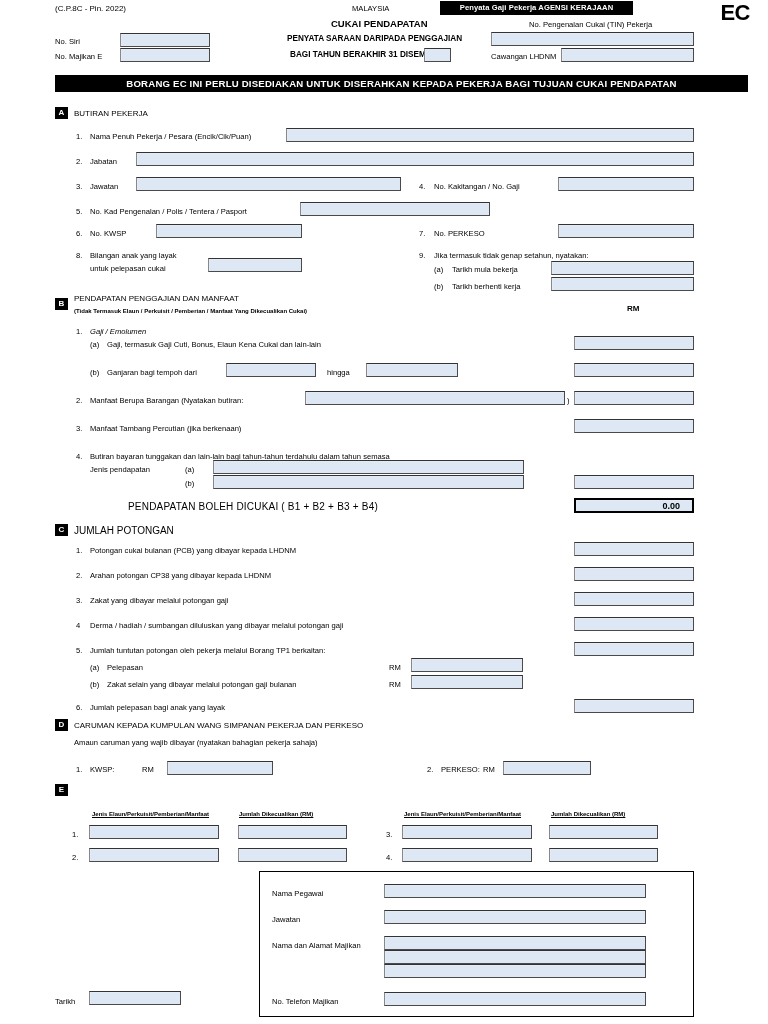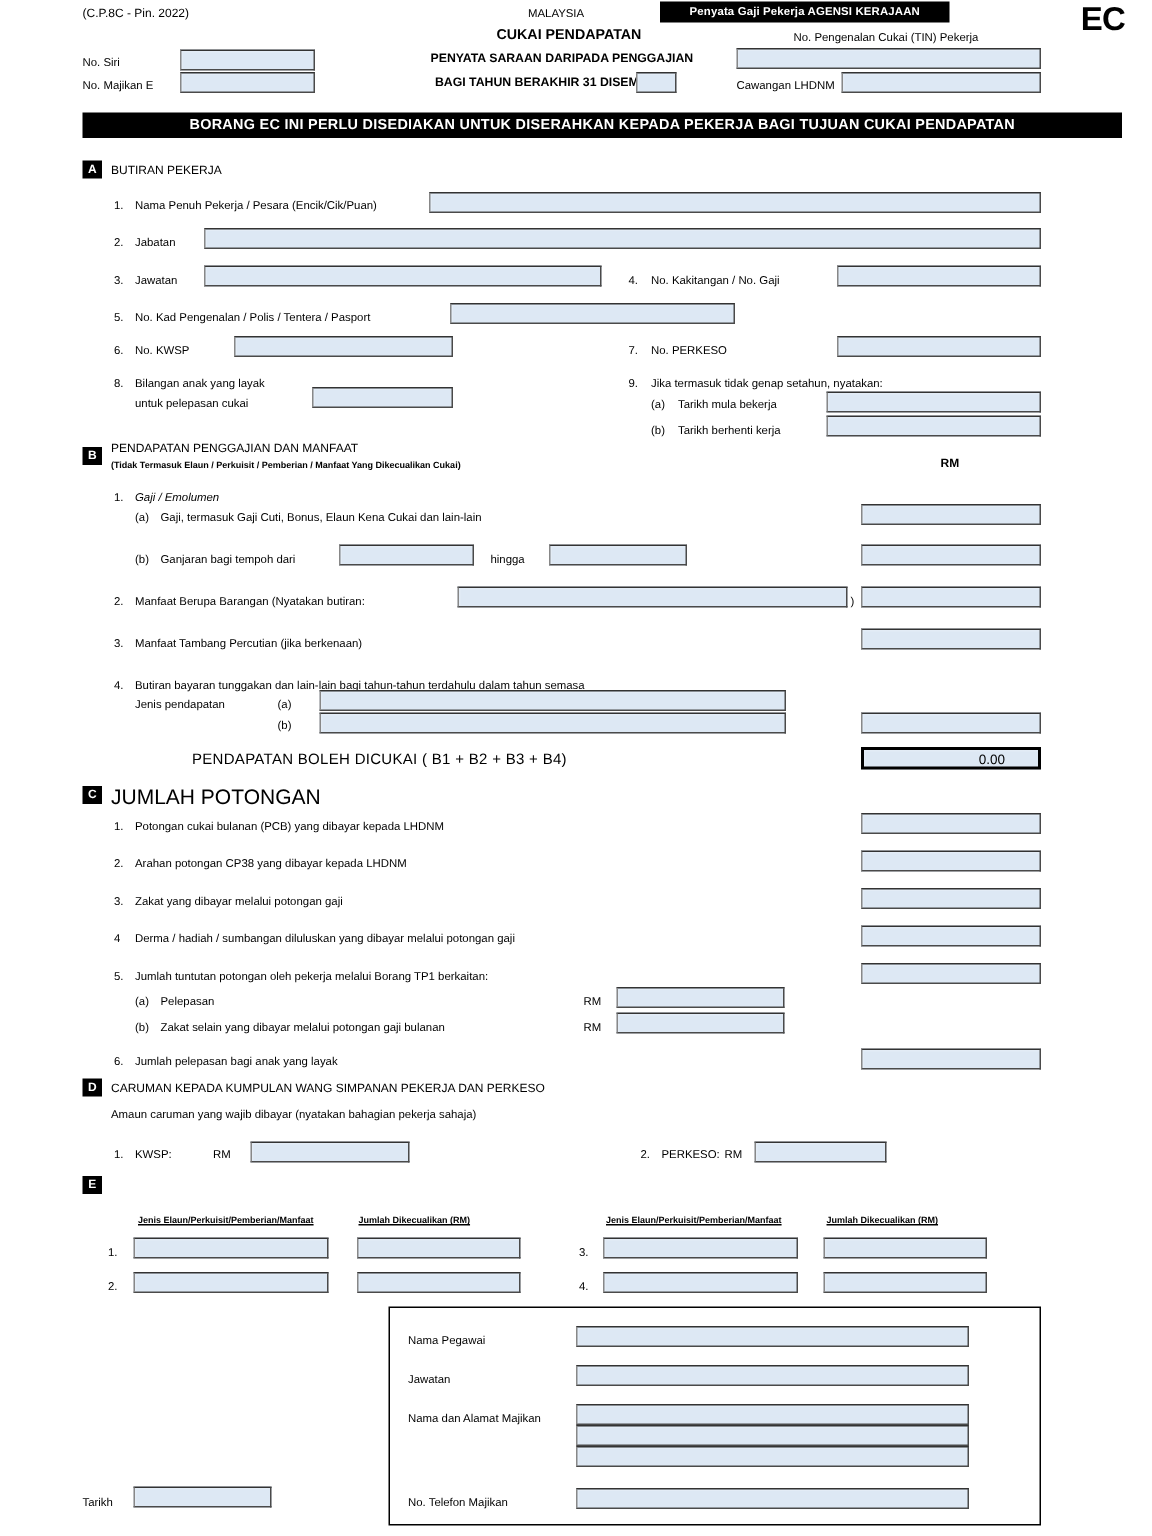--- a/index.html
+++ b/index.html
@@ -28,23 +28,23 @@
     position: absolute;
     background: #dde8f4;
     border: 1px solid #4a4a4a;
     border-top-color: #333;
     border-left-color: #888;
     box-shadow: inset 1px 1px 0 #ffffff33;
     height: 14px;
   }
   .fld.num {
     text-align: right;
-    padding-right: 22px;
+    padding-right: 12px;
     font-size: 9px;
-    font-weight: normal;
+    font-weight: bold;
     line-height: 14px;
   }
   .fld.thick { border: 2px solid #000; }
 
   
   .lbl {
     position: absolute;
     font-size: 7.6px;
     line-height: 10px;
     white-space: nowrap;
@@ -223,21 +223,21 @@
   <div class="fld" style="left:213px;top:460px;width:311px;"></div>
 
   <div class="lbl" style="left:185px;top:479px;">(b)</div>
   <div class="fld" style="left:213px;top:475px;width:311px;"></div>
   <div class="fld" style="left:574px;top:475px;width:120px;"></div>
 
   <div class="lbl" style="left:115px;top:502px;font-size:10px;letter-spacing:.2px;margin-left:13px;">PENDAPATAN BOLEH DICUKAI ( B1 + B2 + B3 + B4)</div>
   <div class="fld thick num" style="left:574px;top:498px;width:120px;height:15px;line-height:12px;">0.00</div>
 
   <div class="chip" style="left:55px;top:524px;">C</div>
-  <div class="lbl" style="left:74px;top:526px;font-size:14px;">JUMLAH POTONGAN</div>
+  <div class="lbl" style="left:74px;top:526px;font-size:10px;">JUMLAH POTONGAN</div>
 
   <div class="lbl" style="left:76px;top:546px;">1.</div>
   <div class="lbl" style="left:90px;top:546px;">Potongan cukai bulanan (PCB) yang dibayar kepada LHDNM</div>
   <div class="fld" style="left:574px;top:542px;width:120px;"></div>
 
   <div class="lbl" style="left:76px;top:571px;">2.</div>
   <div class="lbl" style="left:90px;top:571px;">Arahan potongan CP38 yang dibayar kepada LHDNM</div>
   <div class="fld" style="left:574px;top:567px;width:120px;"></div>
 
   <div class="lbl" style="left:76px;top:596px;">3.</div>

